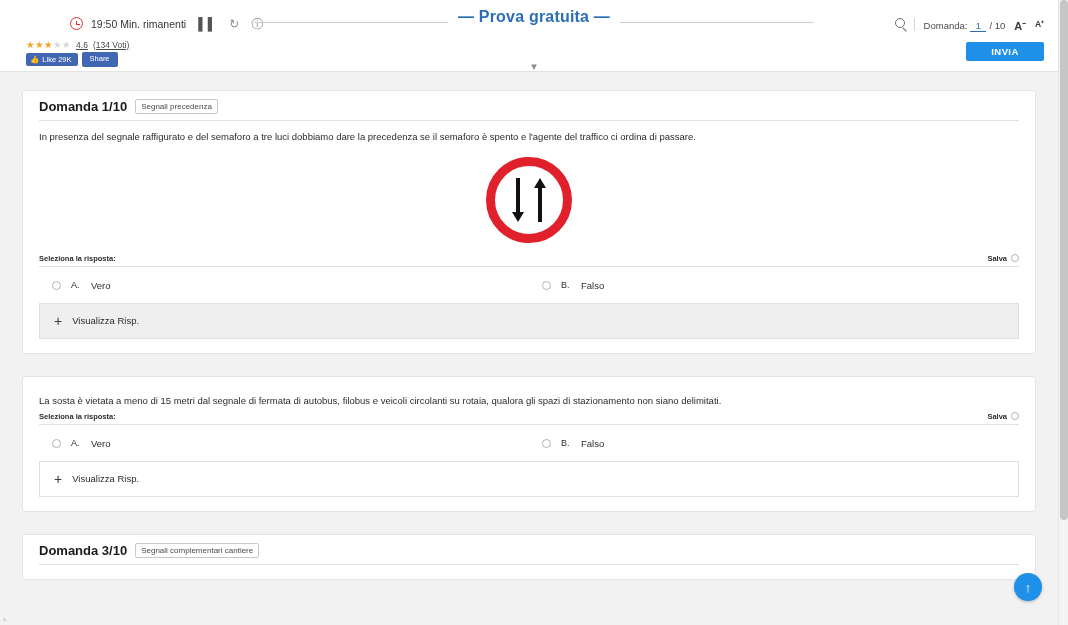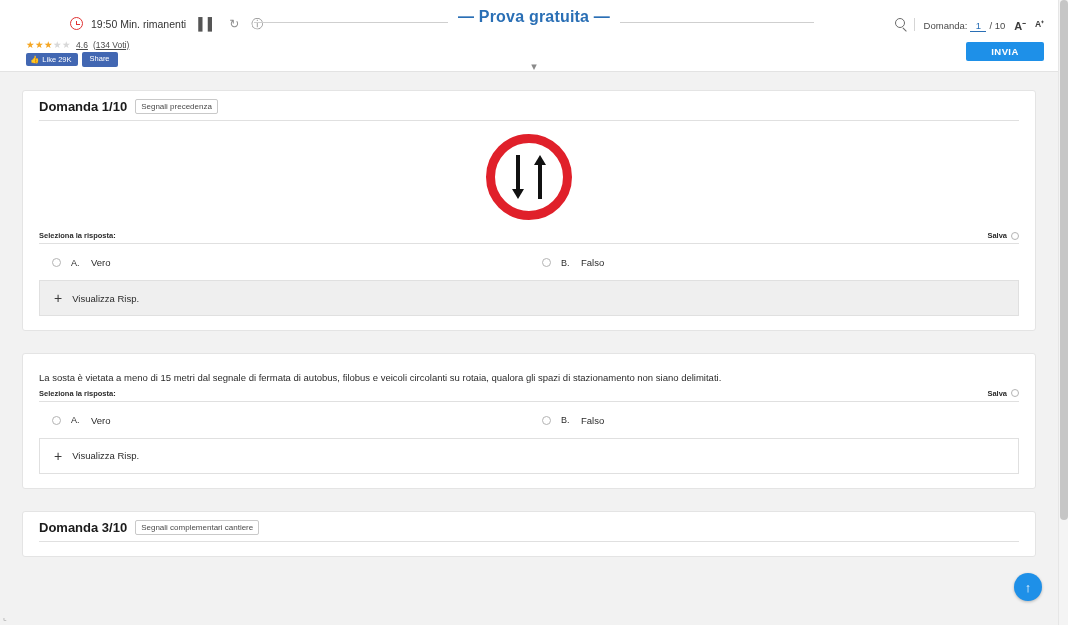--- a/index.html
+++ b/index.html
@@ -307,20 +307,21 @@
     <button class="invia-btn">INVIA</button>
   </div>
 
   <div class="content">
 
     <div class="card">
       <div class="q-head">
         <span class="q-title">Domanda 1/10</span>
         <span class="q-tag">Segnali precedenza</span>
       </div>
+      <div class="q-text">In presenza del segnale raffigurato e del semaforo a tre luci dobbiamo dare la precedenza se il semaforo è spento e l'agente del traffico ci ordina di passare.</div>
 
       <div class="sign-wrap">
         <div class="sign">
           <div class="arrows">
             <div class="arrow down">
               <div class="arrow-stem"></div>
                 <div class="arrow-head"></div>
             </div>
             <div class="arrow up">
               <div class="arrow-stem"></div>

